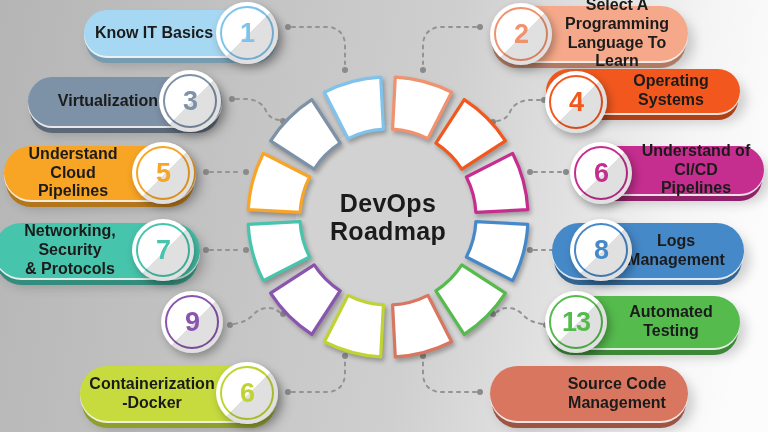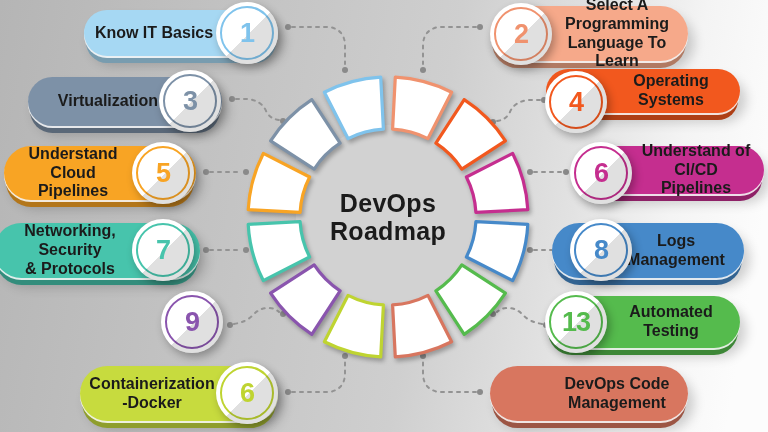--- a/index.html
+++ b/index.html
@@ -182,21 +182,21 @@
     <span class="label">Understand of CI/CD
 Pipelines</span>
     </div>
   <div class="pill pill-right p8" style="--pill: #4689C9; --pill-dark: #326391; --accent: #4689C9;">
     <span class="label">Logs Management</span>
     </div>
   <div class="pill pill-right p10" style="--pill: #55BB4D; --pill-dark: #3d8737; --accent: #55BB4D;">
     <span class="label">Automated Testing</span>
     </div>
   <div class="pill pill-right p12" style="--pill: #D8765F; --pill-dark: #9c5544; --accent: #D8765F;">
-    <span class="label">DevOps Code
+    <span class="label">Source Code
 Management</span>
     </div>
 
   <div class="badge b1" style="--pill: #A6D8F3; --pill-dark: #789caf; --accent: #7FC3EC;">
     <div class="shade"></div>
     <span class="num">1</span>
     </div>
   <div class="badge b2" style="--pill: #F6A98A; --pill-dark: #b17a63; --accent: #F0926E;">
     <div class="shade"></div>
     <span class="num">2</span>

